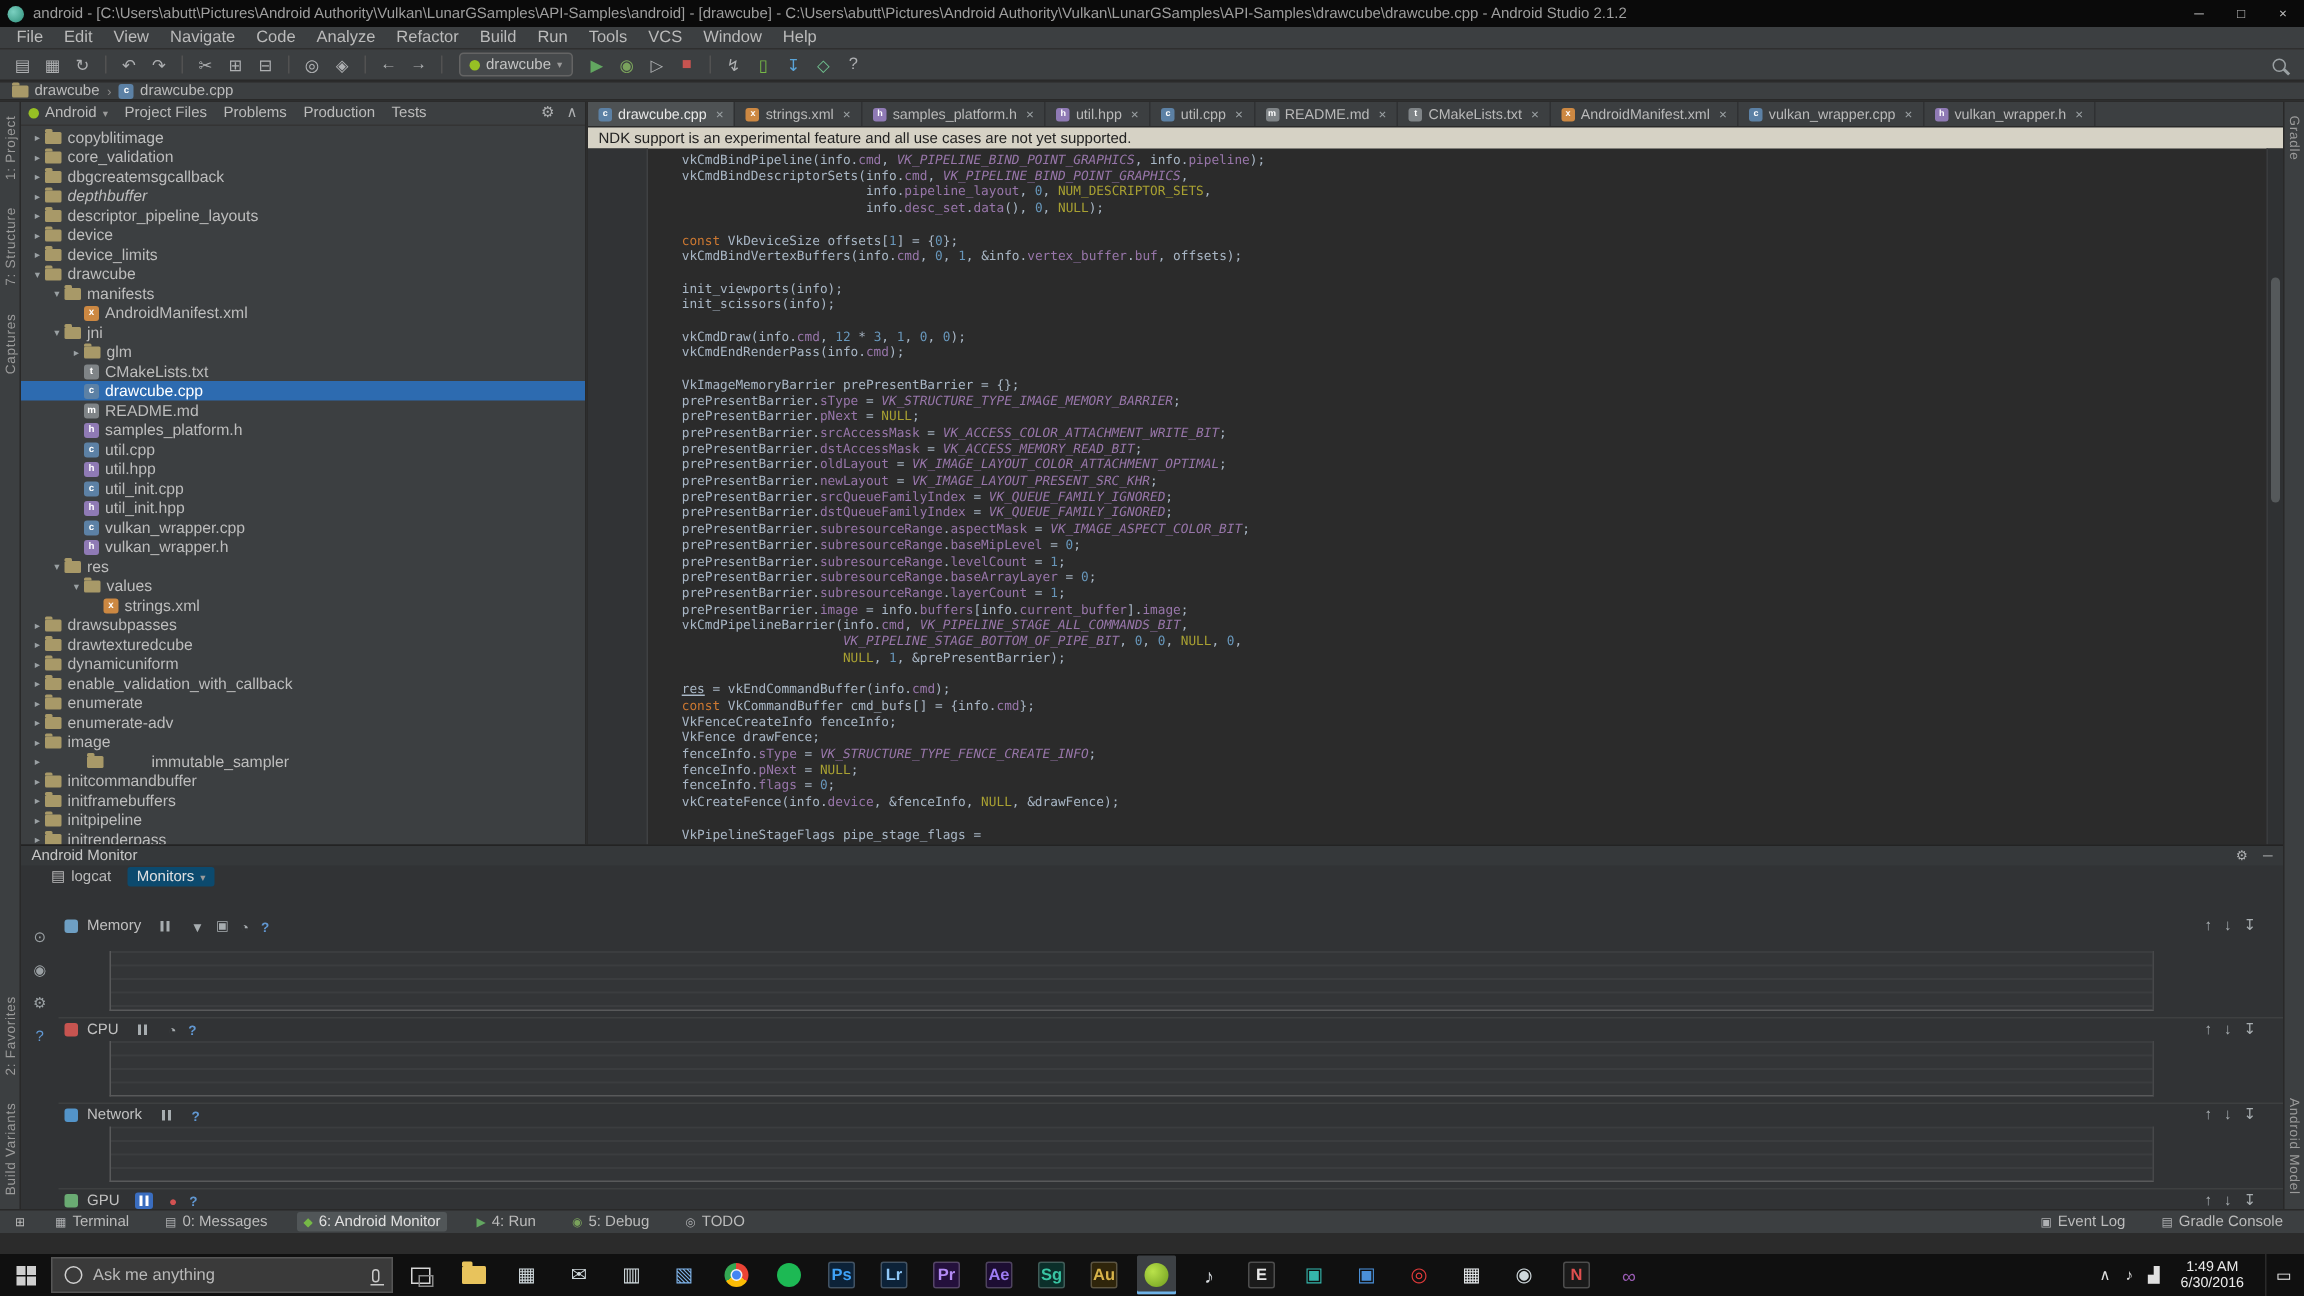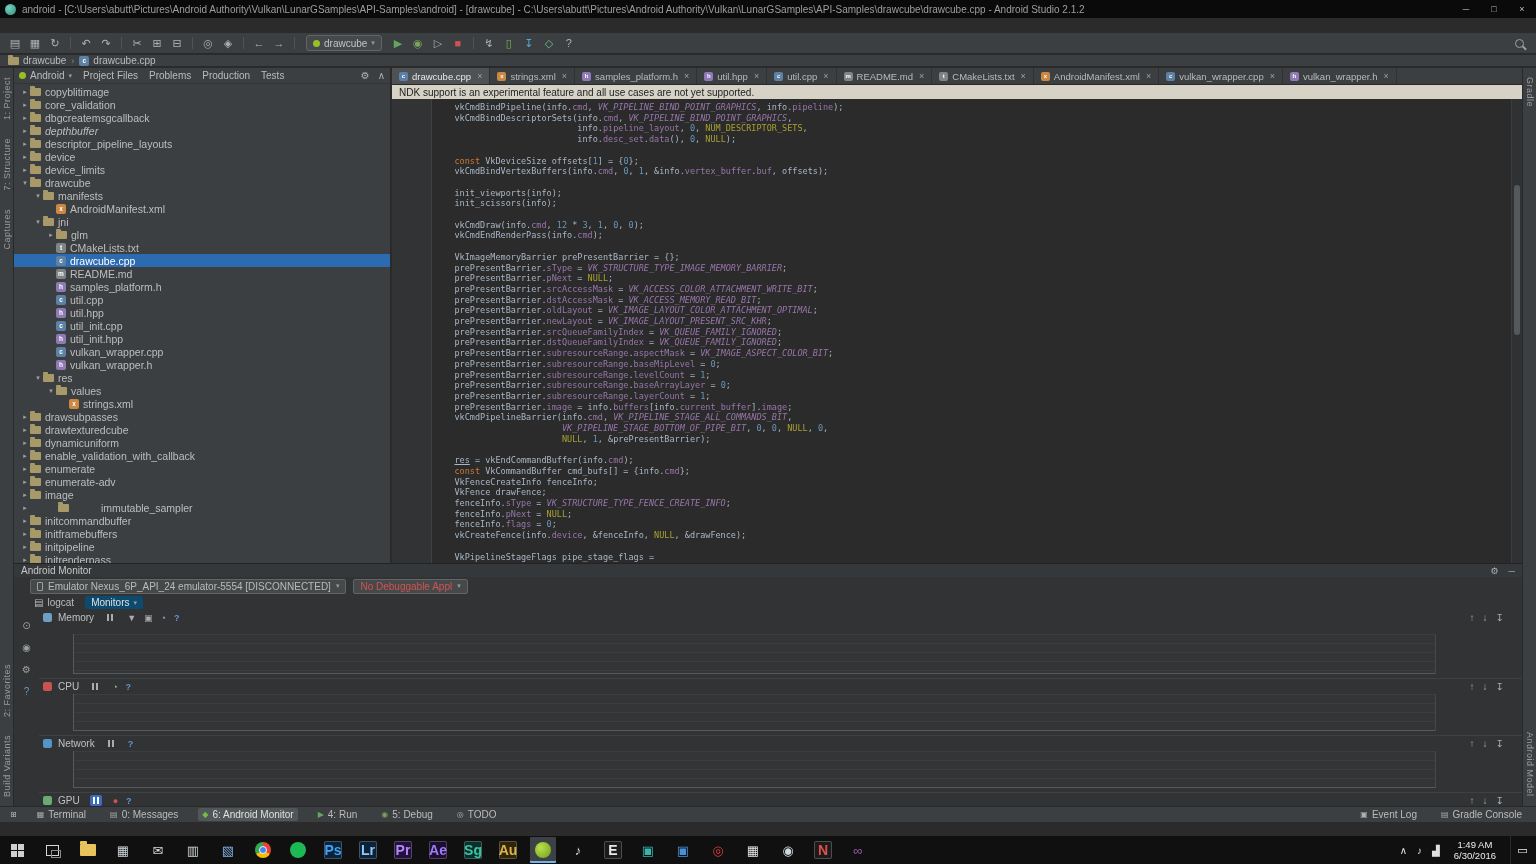--- a/index.html
+++ b/index.html
@@ -134,21 +134,21 @@
   .cortana{display:flex;align-items:center;gap:7px;background:#3a3a3a;border:1px solid #565656;height:24px;
     width:228px;padding:0 8px;color:#b9b9b9;font-size:11px;white-space:nowrap}
   .c-circle{width:12px;height:12px;border:1.5px solid #d0d0d0;border-radius:50%;flex:0 0 12px}
   .mic{margin-left:auto;width:5px;height:9px;border:1px solid #c9c9c9;border-radius:3px;position:relative}
   .mic::after{content:'';position:absolute;left:-2px;bottom:-3px;width:9px;height:2px;border-bottom:1px solid #c9c9c9}
   .ico-taskview{width:13px;height:11px;border:1px solid #d6d6d6;margin:0 12px;position:relative}
   .ico-taskview::before{content:'';position:absolute;right:-3px;bottom:-3px;width:8px;height:6px;border:1px solid #8a8a8a}
   .tb-apps{display:flex;align-items:center;gap:9px;margin-left:4px}
   .app-slot{width:26px;height:26px;display:flex;align-items:center;justify-content:center;border-radius:1px}
   .app-slot.active{background:#3d4145;box-shadow:inset 0 -2px 0 #6fb3e8}
-  .app-tile{width:18px;height:18px;border-radius:2px;font-size:14px;font-weight:bold;display:flex;align-items:center;
+  .app-tile{width:18px;height:18px;border-radius:2px;font-size:11px;font-weight:bold;display:flex;align-items:center;
     justify-content:center;border:1px solid rgba(255,255,255,.22)}
   .app-glyph{font-size:13px;color:#cfd8dc}
   .ico-folder{width:16px;height:12px;background:#e8c35c;border-radius:1px;position:relative}
   .ico-folder::before{content:'';position:absolute;top:-3px;left:0;width:7px;height:3px;background:#e8c35c;border-radius:1px 1px 0 0}
   .ico-chrome{width:16px;height:16px;border-radius:50%;position:relative;
     background:conic-gradient(#ea4335 0deg 120deg,#fbbc05 120deg 240deg,#34a853 240deg 360deg)}
   .ico-chrome::after{content:'';position:absolute;inset:4px;border-radius:50%;background:#4285f4;border:1.5px solid #f1f1f1}
   .ico-greendot{width:16px;height:16px;border-radius:50%;background:#1db954}
   .ico-as{width:16px;height:16px;border-radius:50%;background:radial-gradient(circle at 35% 35%,#b9e24a,#6f9c1e)}
   .tray{margin-left:auto;display:flex;align-items:center;gap:10px;color:#e0e0e0;padding-right:2px}
@@ -164,20 +164,35 @@
   <div class="titlebar">
     <div class="appico"></div>
     <span>android - [C:\Users\abutt\Pictures\Android Authority\Vulkan\LunarGSamples\API-Samples\android] - [drawcube] - C:\Users\abutt\Pictures\Android Authority\Vulkan\LunarGSamples\API-Samples\drawcube\drawcube.cpp - Android Studio 2.1.2</span>
     <div class="winbtns" id="winbtns">
         <div class="winbtn">─</div>
         <div class="winbtn">□</div>
         <div class="winbtn">×</div>
       </div>
   </div>
 
+  <div class="menubar" id="menubar-items">
+      <span class="menu-item">File</span>
+      <span class="menu-item">Edit</span>
+      <span class="menu-item">View</span>
+      <span class="menu-item">Navigate</span>
+      <span class="menu-item">Code</span>
+      <span class="menu-item">Analyze</span>
+      <span class="menu-item">Refactor</span>
+      <span class="menu-item">Build</span>
+      <span class="menu-item">Run</span>
+      <span class="menu-item">Tools</span>
+      <span class="menu-item">VCS</span>
+      <span class="menu-item">Window</span>
+      <span class="menu-item">Help</span>
+    </div>
 
   <div class="toolbar" id="toolbar">
       <div class="tb-ico">▤</div>
       <div class="tb-ico">▦</div>
       <div class="tb-ico">↻</div>
       <div class="tb-sep"></div>
       <div class="tb-ico">↶</div>
       <div class="tb-ico">↷</div>
       <div class="tb-sep"></div>
       <div class="tb-ico">✂</div>
@@ -510,31 +525,20 @@
     </div>
   </div>
 
   <div class="monitor">
     <div class="mon-title">
       <span>Android Monitor</span>
       <div class="mon-title-icons" id="mon-head-icons">
           <span>⚙</span>
           <span>─</span>
         </div>
-    </div>
-    <div class="mon-devices">
-      <div class="dd">
-        <span class="devico"></span>
-        <span>Emulator Nexus_6P_API_24 emulator-5554 [DISCONNECTED]</span>
-        <span class="arr">▾</span>
-      </div>
-      <div class="dd red">
-        <span>No Debuggable Appl</span>
-        <span class="arr">▾</span>
-      </div>
     </div>
     <div class="mon-tabs" id="mon-tabs">
         <span class="mtab">
           <span>▤</span>
           <span>logcat</span>
         </span>
         <span class="mtab active">
           <span>Monitors</span>
           <span class="arr">▾</span>
         </span>
@@ -672,20 +676,25 @@
 
   <div class="taskbar">
     <div class="start">
       <div class="winlogo">
           <div></div>
           <div></div>
           <div></div>
           <div></div>
         </div>
     </div>
+    <div class="cortana">
+      <span class="c-circle"></span>
+      <span>Ask me anything</span>
+      <span class="mic"></span>
+    </div>
     <div class="ico-taskview"></div>
     <div class="tb-apps" id="tb-apps">
         <div class="app-slot">
           <div class="ico-folder"></div>
         </div>
         <div class="app-slot">
           <span class="app-glyph" style="color: rgb(207, 216, 220);">▦</span>
         </div>
         <div class="app-slot">
           <span class="app-glyph" style="color: rgb(207, 216, 220);">✉</span>

